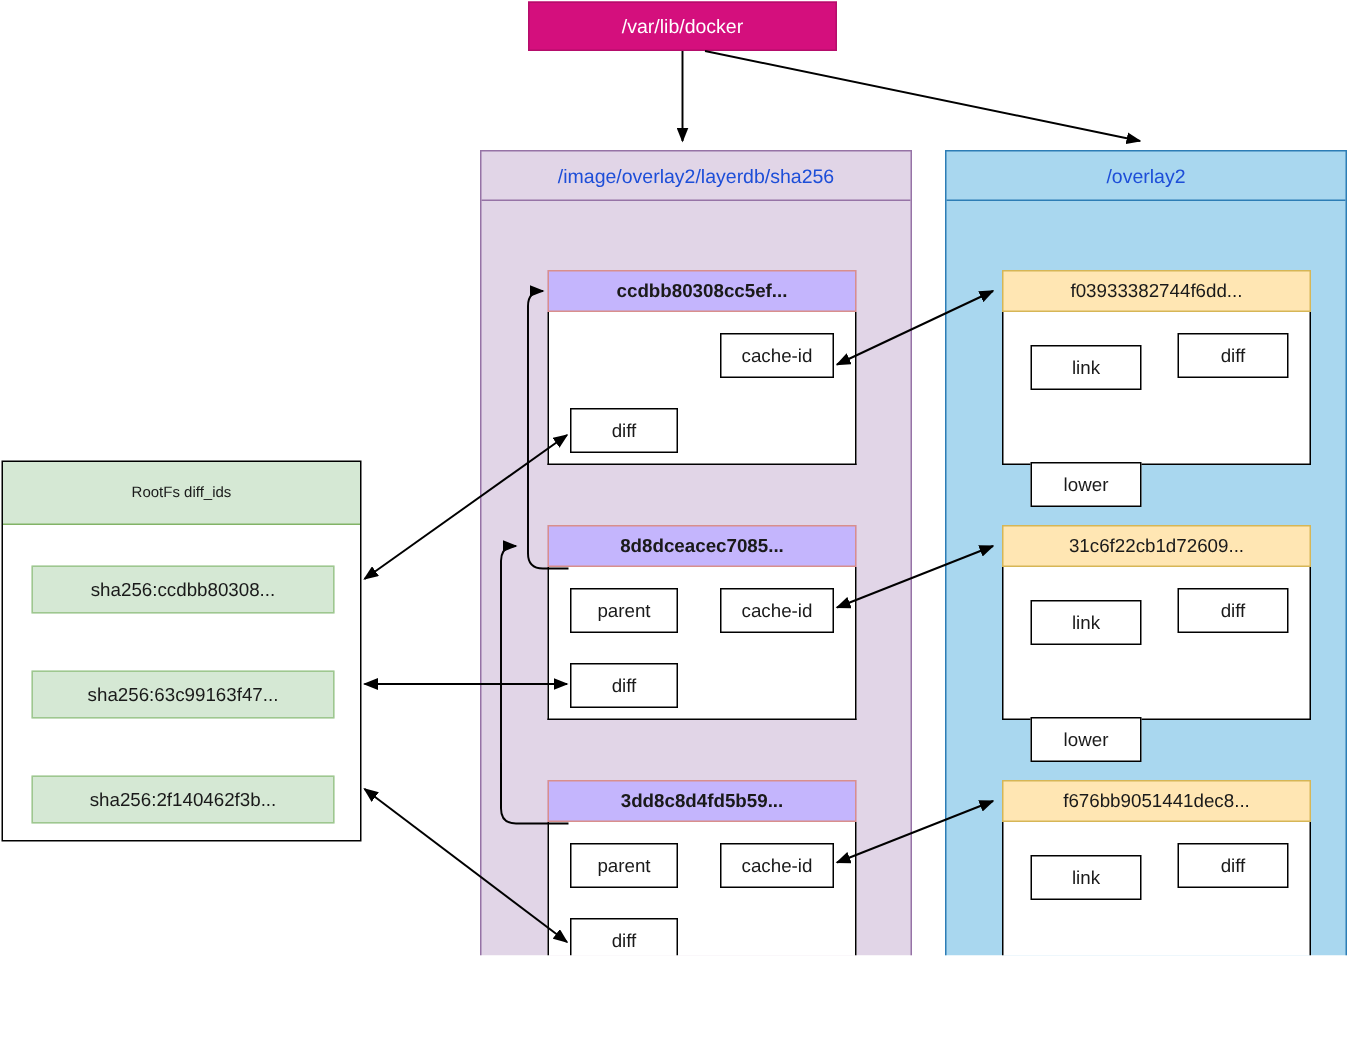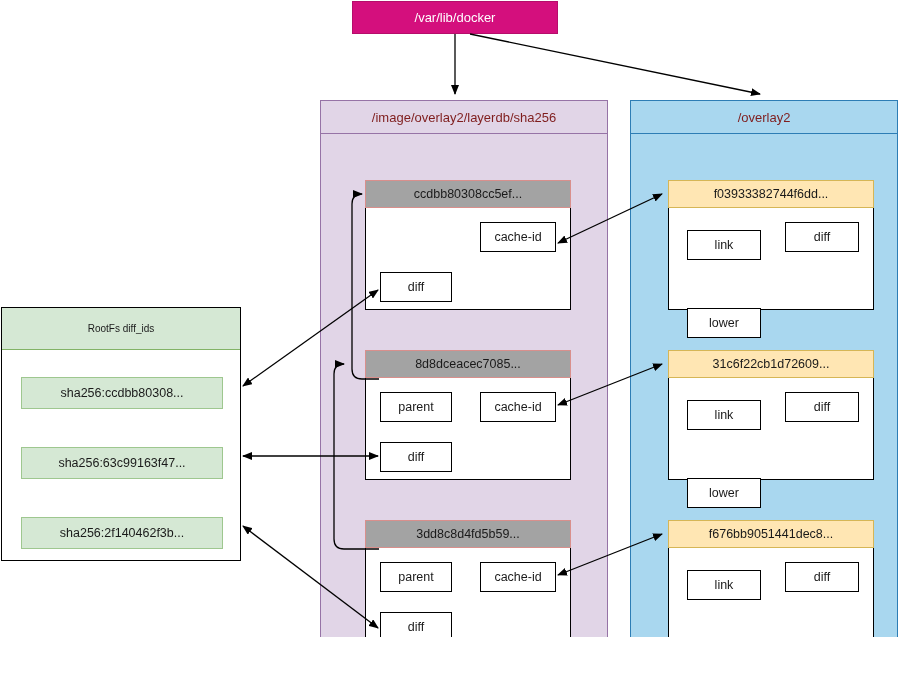--- a/index.html
+++ b/index.html
@@ -50,21 +50,21 @@
     position: absolute;
     box-sizing: border-box;
     z-index: 1;
   }
   .panel-title {
     height: 33px;
     display: flex;
     align-items: center;
     justify-content: center;
     font-size: 13px;
-    color: #7f1d1d;
+    color: #1d4ed8;
     box-sizing: border-box;
   }
   .panel-body {
     position: relative;
     height: calc(100% - 33px);
   }
 
   #panel-layerdb {
     left: 320px;
     top: 100px;
@@ -155,22 +155,23 @@
     border: 1px solid #000000;
     display: flex;
     align-items: center;
     justify-content: center;
     font-size: 12.5px;
     color: #1a1a1a;
     box-sizing: border-box;
   }
 
   .layerdb-card .card-header {
-    background: #a3a3a3;
+    background: #c4b5fd;
     border: 1px solid #d98f8c;
+    font-weight: bold;
   }
   .layerdb-card .card-body {
     height: 102px;
   }
 
   .overlay-card .card-header {
     background: #ffe6b3;
     border: 1px solid #d6b656;
   }
   .overlay-card .card-body {

